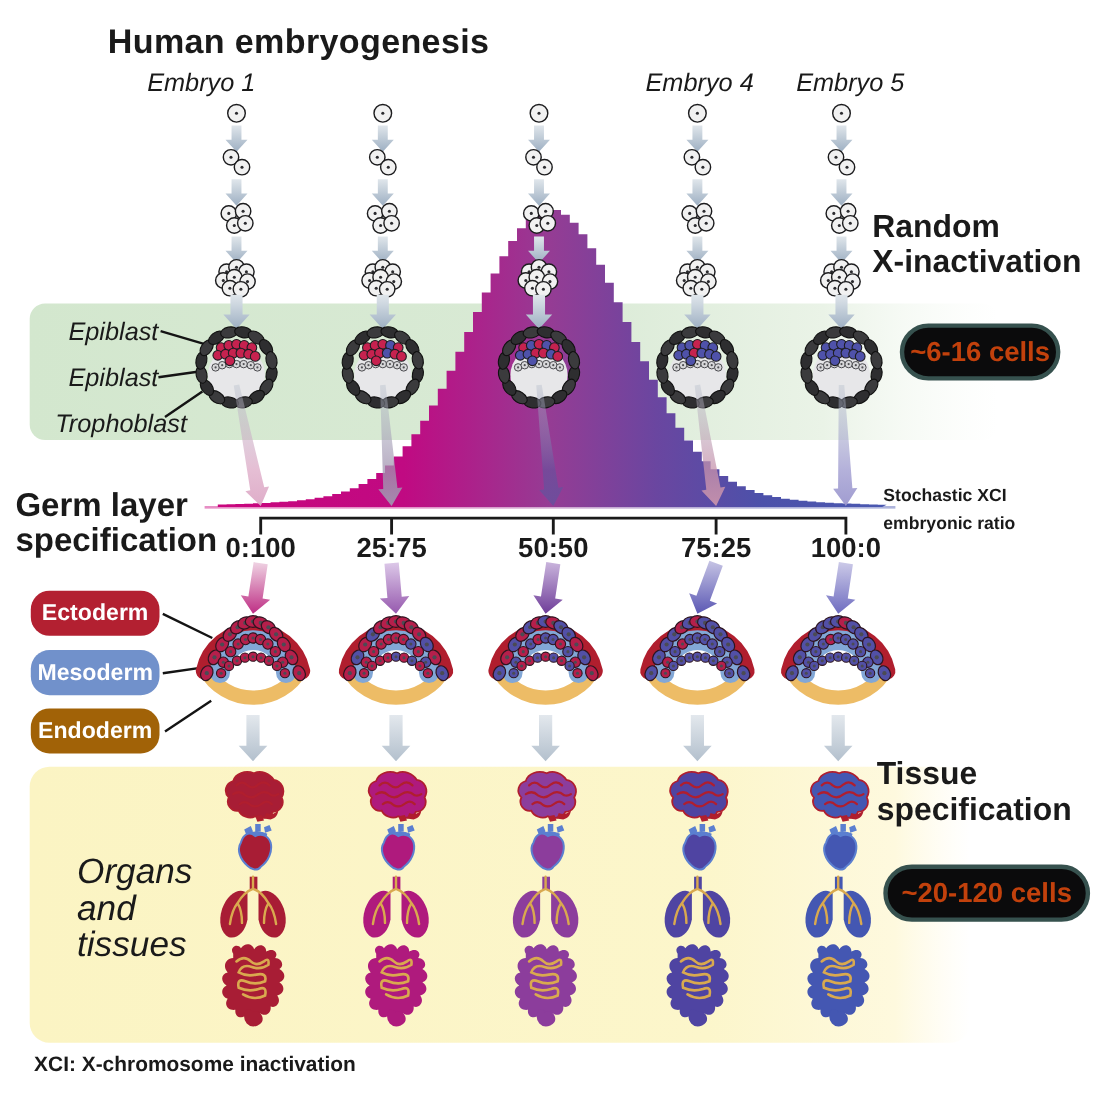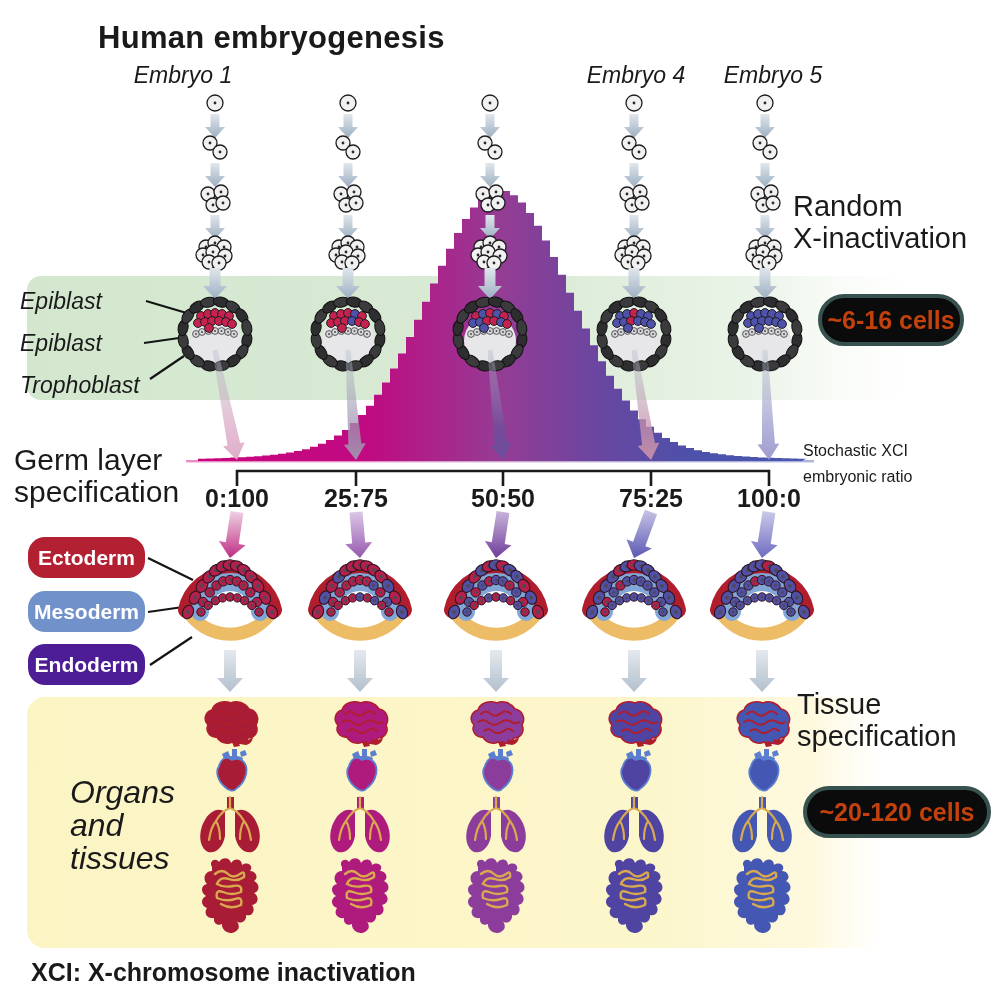--- a/index.html
+++ b/index.html
@@ -2,30 +2,30 @@
 <html><head>
 <meta charset="utf-8">
 <style>
   html,body{margin:0;padding:0;background:#ffffff;}
   .stage{position:relative;width:996px;height:996px;background:#ffffff;overflow:hidden;
          font-family:"Liberation Sans",sans-serif;}
   .stage svg.gfx{position:absolute;left:0;top:0;}
   .t{position:absolute;color:#1a1a1a;font-family:"Liberation Sans",sans-serif;white-space:nowrap;}
   .title{left:98px;top:20px;font-size:31px;font-weight:bold;letter-spacing:.3px;}
   .embryo-label{top:62px;width:150px;text-align:center;font-style:italic;font-size:23px;}
-  .h2{font-weight:normal;font-size:29px;line-height:32px;}
-  .blasto-label{font-style:italic;font-size:23px;text-align:left;}
+  .h2{font-weight:bold;font-size:29px;line-height:32px;}
+  .blasto-label{font-style:italic;font-size:23px;text-align:right;}
   .tick{top:484px;width:110px;text-align:center;font-weight:bold;font-size:25px;}
   .pill{position:absolute;left:28px;width:117px;height:41px;border-radius:17px;color:#fff;
         font-weight:bold;font-size:21px;display:flex;align-items:center;justify-content:center;}
   .badge{position:absolute;background:#0b0b0c;border:4px solid #36514e;border-radius:26px;
          color:#c2410c;font-weight:bold;font-size:25px;display:flex;align-items:center;
          justify-content:center;box-sizing:border-box;}
   .italic-block{font-style:italic;font-size:32px;line-height:33px;}
-  .footnote{left:31px;top:958px;font-weight:bold;font-size:25px;}
+  .footnote{left:31px;top:958px;font-weight:bold;font-size:19px;}
 </style>
 </head>
 <body>
 
 <div class="stage">
 
   <svg class="gfx" width="996" height="996" viewBox="0 0 996 996">
     <defs id="dyndefs">
       <linearGradient id="stageGrad" x1="0" y1="0" x2="0" y2="1">
         <stop offset="0" stop-color="#E0E6EB"></stop>
@@ -1039,21 +1039,21 @@
   <div class="t tick" style="left:448px">50:50</div>
   <div class="t tick" style="left:596px">75:25</div>
   <div class="t tick" style="left:714px">100:0</div>
 
   <div class="pill" style="top: 591px; background: rgb(113, 145, 203);">
     <span>Mesoderm</span>
   </div>
   <div class="pill" style="top: 537px; background: rgb(179, 32, 49);">
     <span>Ectoderm</span>
   </div>
-  <div class="pill" style="top: 644px; background: #4c1d95;">
+  <div class="pill" style="top: 644px; background: #a16207;">
     <span>Endoderm</span>
   </div>
 
   <div class="t italic-block" style="left:70px;top:776px">
     <div>Organs</div>
     <div>and</div>
     <div>tissues</div>
   </div>
 
   <div class="t h2" style="left:797px;top:688px">

